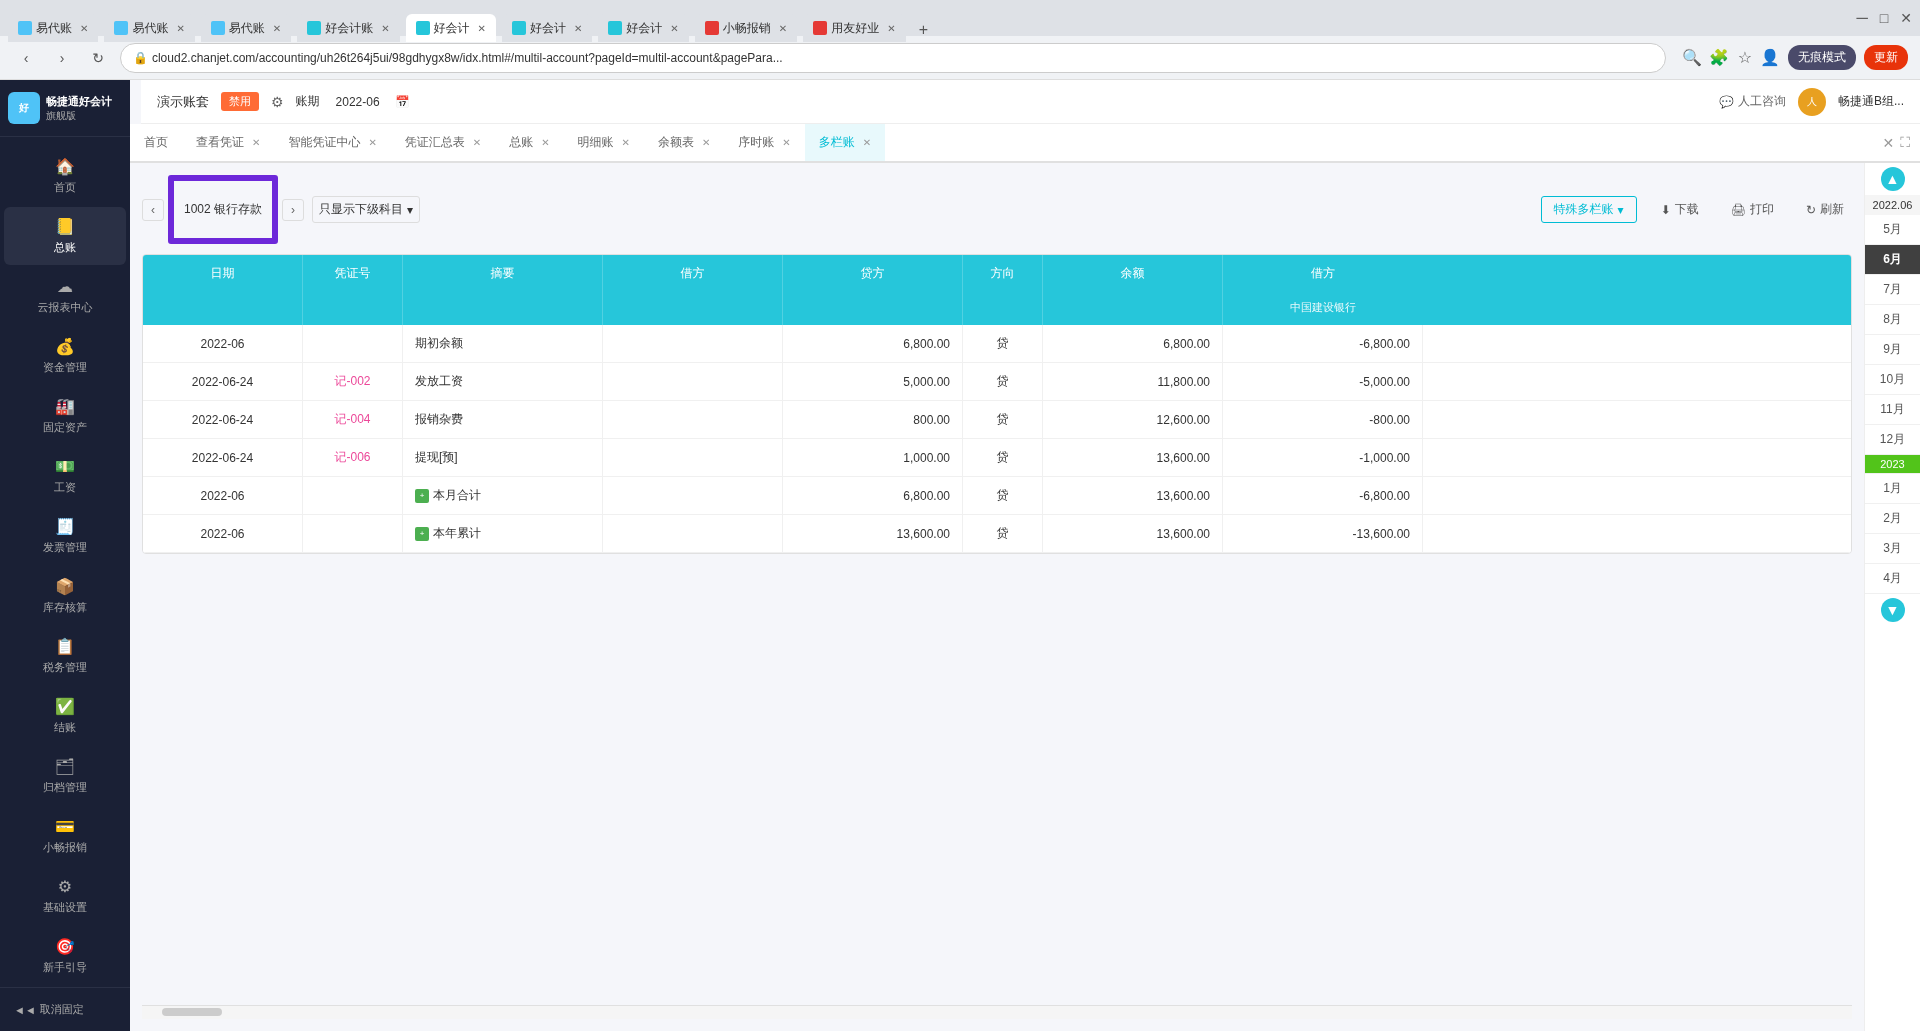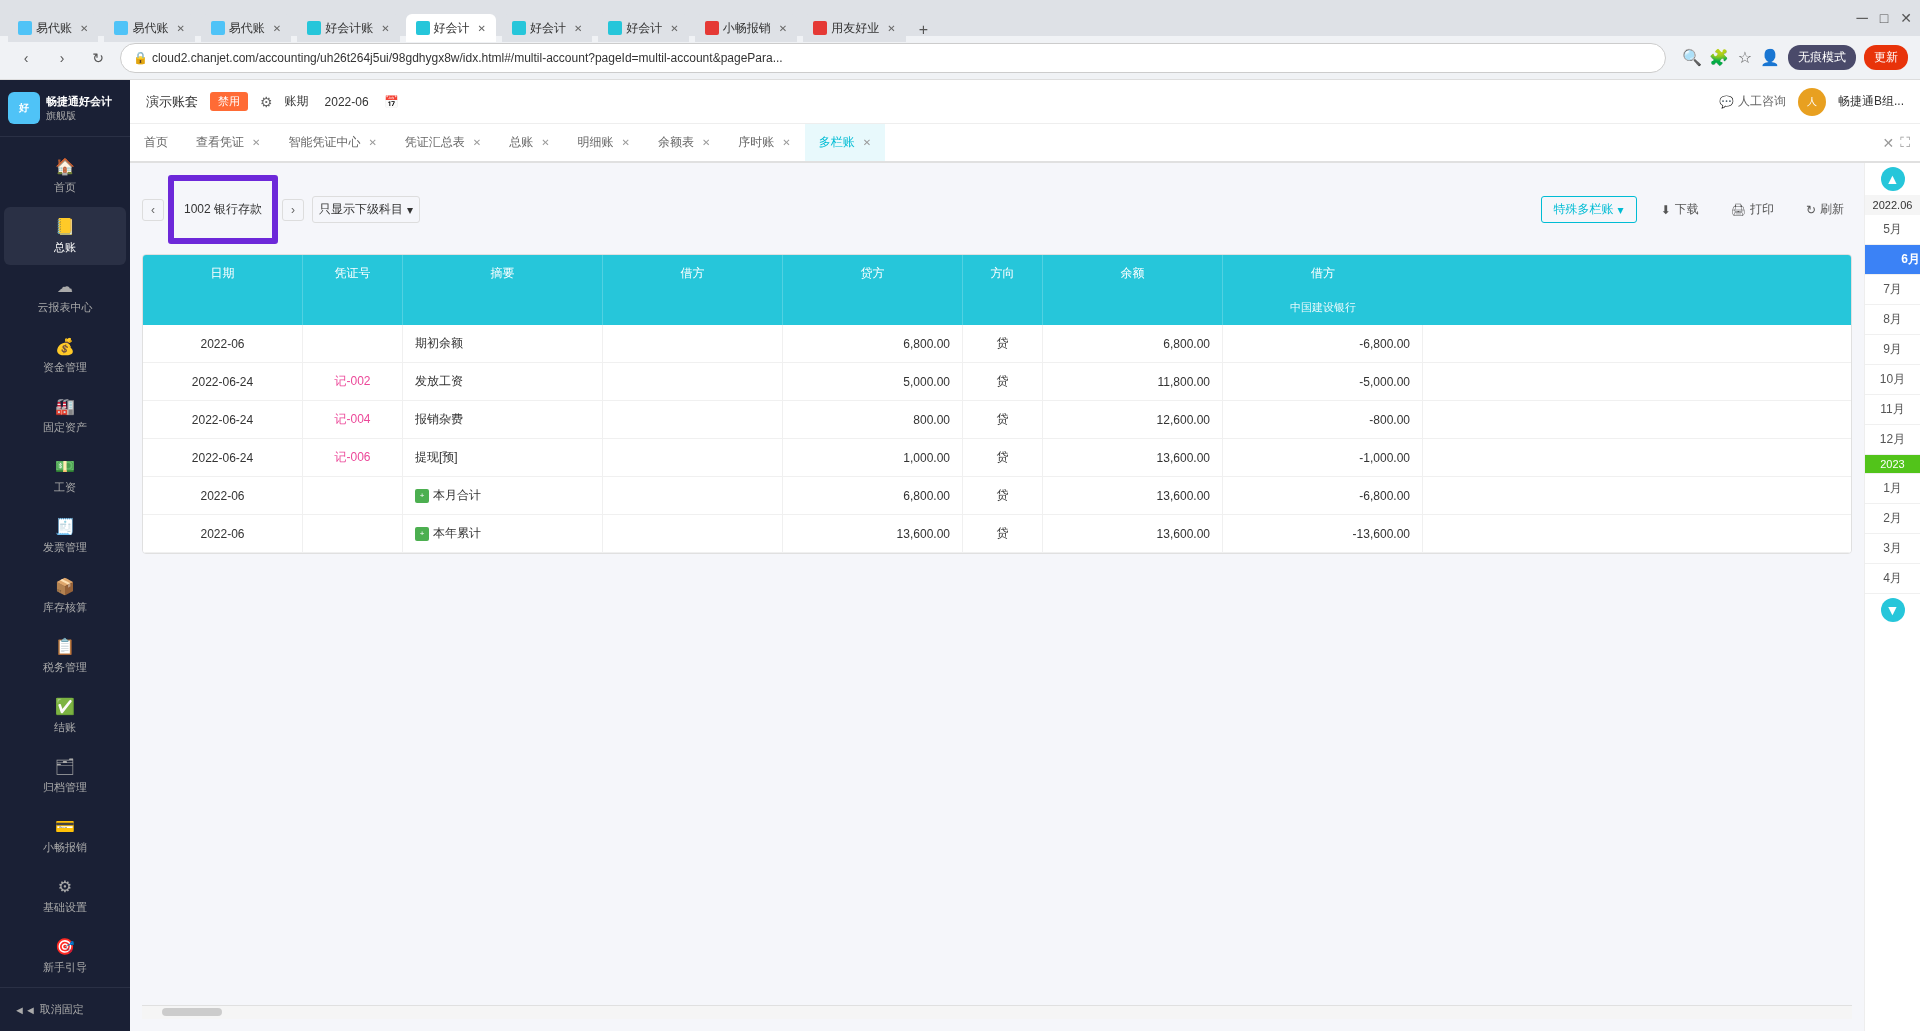--- a/index.html
+++ b/index.html
@@ -35,21 +35,21 @@
     .nav-item.active { background: #2a3045; color: #fff; }
     .nav-item .icon { font-size: 16px; }
     .nav-item .label { font-size: 11px; }
     .sidebar-footer { padding: 8px; border-top: 1px solid #2a3045; }
     .unpin-btn { display: flex; align-items: center; gap: 4px; color: #aaa; font-size: 11px; cursor: pointer; padding: 6px; }
 
     
     .main-content { flex: 1; display: flex; flex-direction: column; background: #f5f6fa; overflow: hidden; }
 
     
-    .top-bar { background: #fff; height: 44px; display: flex; align-items: center; padding: 0 16px; border-bottom: 1px solid #eee; gap: 12px; }
+    .top-bar { background: #fff; height: 44px; display: flex; align-items: center; padding: 0 16px; border-bottom: 1px solid #eee; gap: 12px; margin-left: 11px; }
     .account-badge { background: #ff6b35; color: #fff; padding: 2px 8px; border-radius: 3px; font-size: 11px; }
     .period-info { display: flex; align-items: center; gap: 16px; font-size: 12px; color: #333; }
     .top-bar-right { margin-left: auto; display: flex; align-items: center; gap: 12px; }
     .consult-btn { display: flex; align-items: center; gap: 4px; font-size: 12px; color: #666; cursor: pointer; }
     .user-avatar { width: 28px; height: 28px; border-radius: 50%; background: #e8a020; display: flex; align-items: center; justify-content: center; color: #fff; font-size: 10px; }
 
     
     .tab-bar { background: #fff; display: flex; align-items: center; border-bottom: 2px solid #e0e0e0; overflow-x: auto; white-space: nowrap; }
     .page-tab { display: flex; align-items: center; gap: 4px; padding: 10px 14px; font-size: 12px; cursor: pointer; color: #666; border-bottom: 2px solid transparent; margin-bottom: -2px; }
     .page-tab.active { color: #00bcd4; border-bottom: 2px solid #00bcd4; background: #e8f9fc; }
@@ -82,21 +82,21 @@
     .td { padding: 10px 12px; text-align: center; border-right: 1px solid #f0f0f0; color: #333; display: flex; align-items: center; justify-content: center; }
     .td.left { justify-content: flex-start; }
     .td.right { justify-content: flex-end; }
     .td.link { color: #ec4899; cursor: pointer; }
     .td .green-dot { width: 14px; height: 14px; background: #4caf50; border-radius: 2px; display: inline-flex; align-items: center; justify-content: center; color: #fff; font-size: 8px; margin-right: 4px; }
 
     
     .calendar-panel { width: 56px; background: #fff; border-left: 1px solid #eee; display: flex; flex-direction: column; align-items: center; overflow-y: auto; padding: 0; }
     .calendar-year-label { font-size: 11px; color: #333; padding: 4px 0; background: #f5f5f5; width: 100%; text-align: center; }
     .cal-month { width: 100%; padding: 6px 0; text-align: center; font-size: 12px; color: #555; cursor: pointer; border-bottom: 1px solid #f0f0f0; }
-    .cal-month.active { background: #3b82f6; color: #fff; font-weight: bold; text-align: right; }
+    .cal-month.active { background: #404040; color: #fff; font-weight: bold; }
     .cal-month.year-badge { background: #52c41a; color: #fff; font-size: 11px; padding: 3px 0; }
     .cal-arrow { width: 24px; height: 24px; border-radius: 50%; background: #26c6da; color: #fff; display: flex; align-items: center; justify-content: center; font-size: 14px; cursor: pointer; margin: 4px auto; }
 
     
     .h-scrollbar { height: 14px; background: #f5f5f5; border-top: 1px solid #e0e0e0; position: relative; }
     .h-scrollbar-thumb { height: 8px; width: 60px; background: #ccc; border-radius: 4px; position: absolute; bottom: 3px; left: 20px; }
   </style>
 </head>
 <body>
 

